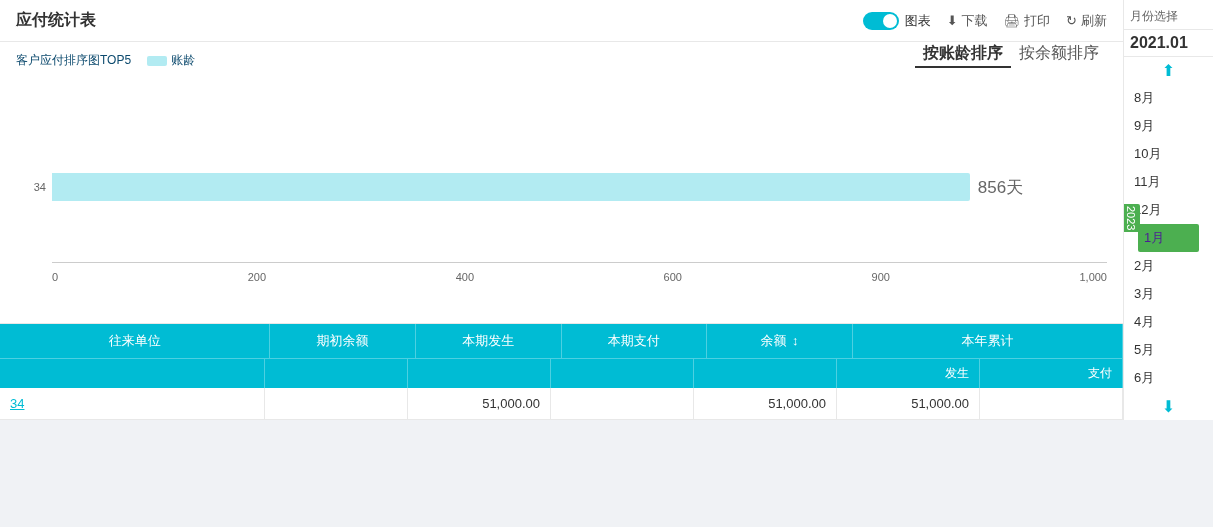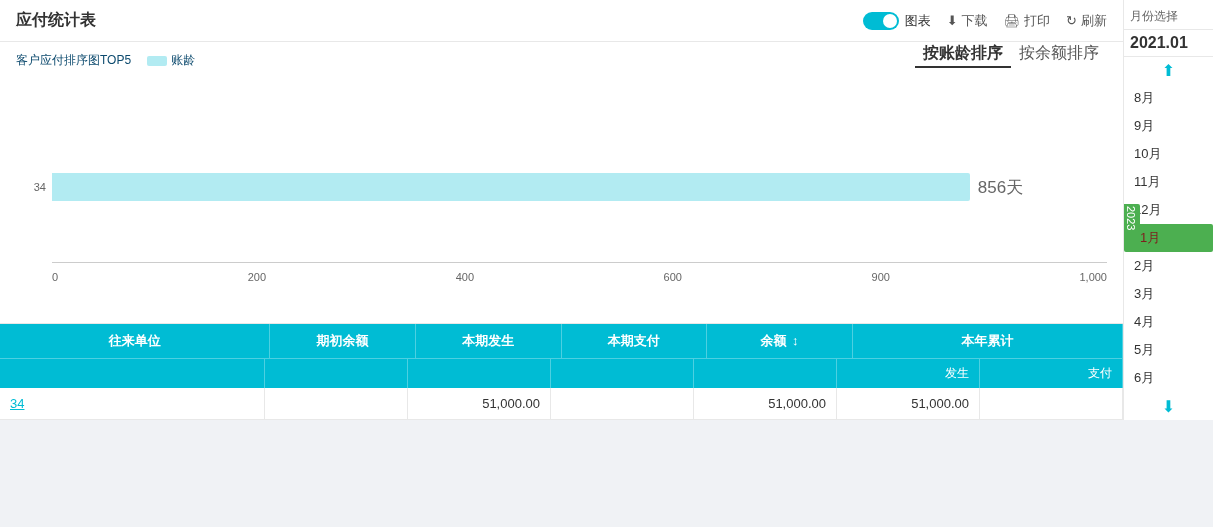--- a/index.html
+++ b/index.html
@@ -25,42 +25,42 @@
     .legend-color { width: 20px; height: 10px; background: #b2ebf2; border-radius: 2px; }
 
     .chart-controls { display: flex; gap: 0; float: right; margin-top: -20px; }
     .chart-sort-btn { font-size: 16px; color: #555; cursor: pointer; padding: 2px 8px; border-bottom: 2px solid transparent; }
     .chart-sort-btn.active { border-bottom: 2px solid #333; color: #333; font-weight: bold; }
 
     .chart-inner { display: flex; width: 100%; height: 200px; margin-top: 10px; }
 
     
     .table-section { background: #fff; }
-    .table-header { display: flex; background: #00bcd4; color: #fff; font-size: 13px; font-weight: bold; }
+    .table-header { display: flex; background: #00bcd4; color: #fff; font-size: 13px; }
     .table-sub-header { display: flex; background: #00bcd4; color: #fff; font-size: 12px; border-top: 1px solid rgba(255,255,255,0.3); }
     .th { padding: 8px 10px; text-align: center; border-right: 1px solid rgba(255,255,255,0.3); flex: 1; }
     .th.wide { flex: 2; }
     .th.group { flex: 2; border-right: 1px solid rgba(255,255,255,0.3); }
     .th-sub { padding: 6px 10px; text-align: right; border-right: 1px solid rgba(255,255,255,0.3); flex: 1; }
 
     .table-row { display: flex; border-bottom: 1px solid #e8e8e8; font-size: 13px; }
     .td { padding: 8px 10px; text-align: center; border-right: 1px solid #e8e8e8; flex: 1; color: #333; }
     .td.wide { flex: 2; }
     .td.link { color: #00bcd4; text-align: left; cursor: pointer; text-decoration: underline; }
     .td.amount { color: #333; text-align: right; }
 
     
     .sidebar { width: 90px; background: #fff; border-left: 1px solid #e8e8e8; display: flex; flex-direction: column; overflow: hidden; }
     .sidebar-title { font-size: 12px; color: #666; padding: 8px 6px 4px; border-bottom: 1px solid #e8e8e8; font-family: Liberation Serif, serif; }
     .sidebar-date { font-size: 16px; font-weight: bold; color: #333; padding: 4px 6px; border-bottom: 1px solid #e8e8e8; }
     .sidebar-nav { display: flex; flex-direction: column; flex: 1; overflow: hidden; }
     .nav-arrow { text-align: center; color: #00bcd4; font-size: 16px; cursor: pointer; padding: 4px 0; }
     .month-list { flex: 1; overflow: hidden; }
     .month-item { padding: 5px 10px; font-size: 13px; color: #333; cursor: pointer; text-align: left; }
-    .month-item.active { background: #4caf50; color: #7f1d1d; border-radius: 2px; margin: 0 0; padding: 5px 16px; }
+    .month-item.active { background: #4caf50; color: #4c1d95; border-radius: 2px; margin: 0 14px; padding: 5px 6px; }
   </style>
 </head>
 <body>
 
 <div class="main-container">
   <div class="content-area">
 
     <div class="header">
       <div class="header-title">应付统计表</div>
       <div class="header-actions">

